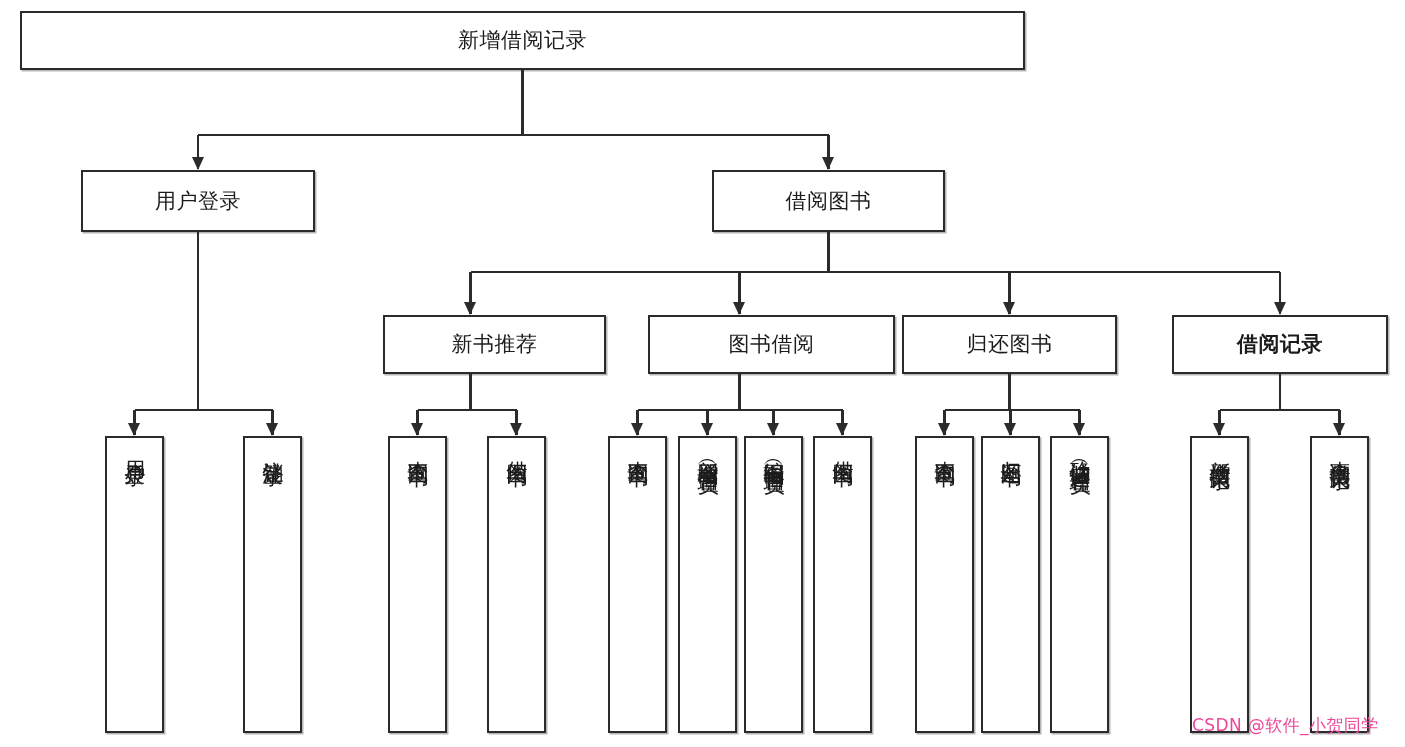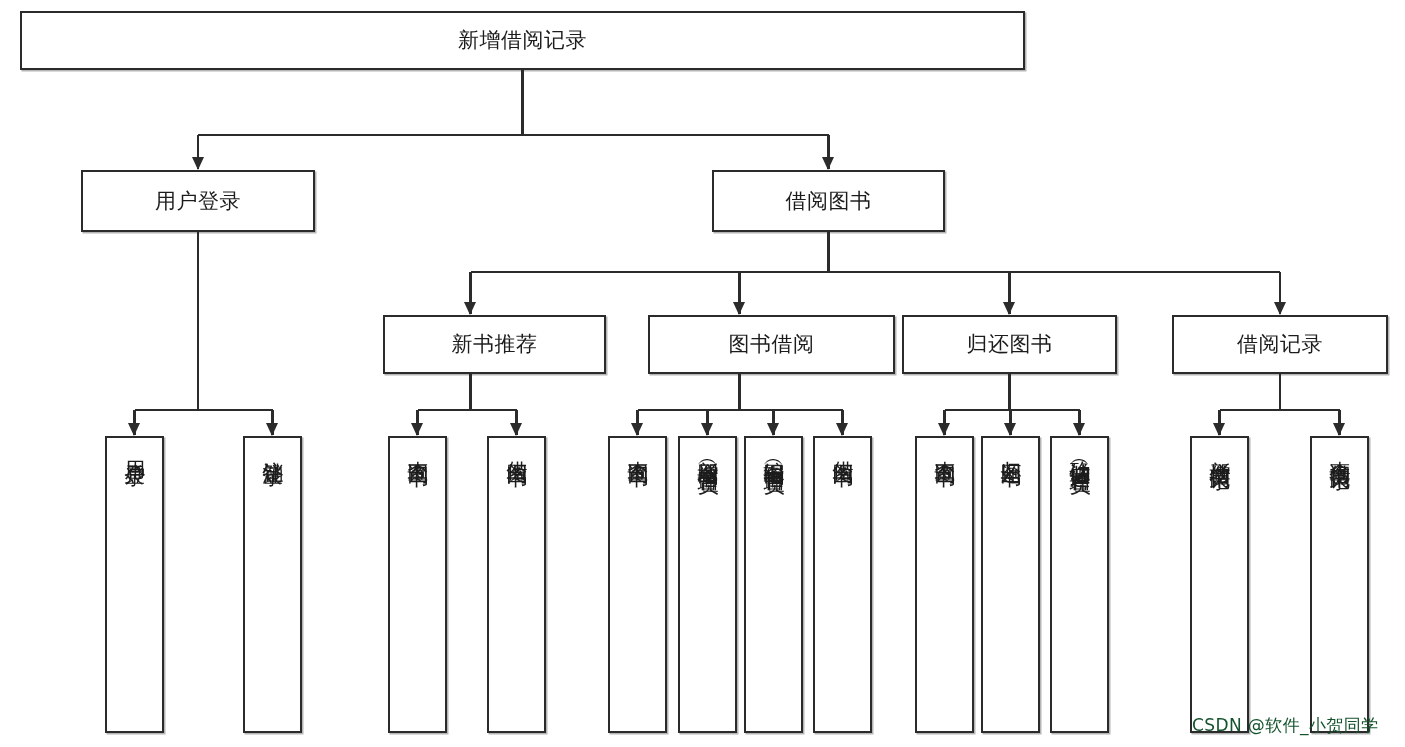--- a/index.html
+++ b/index.html
@@ -62,21 +62,21 @@
     position:absolute;
     width:0;height:0;
     border-left:6.5px solid transparent;
     border-right:6.5px solid transparent;
     border-top:13px solid #2b2b2b;
   }
   
   #watermark{
     position:absolute;
     font-size:17px;
-    color:#14532d;
+    color:#ec4899;
     white-space:nowrap;
     letter-spacing:.4px;
     font-family:"DejaVu Sans","Liberation Sans",sans-serif;
   }
 </style>
 </head>
 <body>
 
 <div id="stage">
 
@@ -93,21 +93,21 @@
 
   <div class="node" id="n-l3-0" style="left: 383px; top: 315px; width: 223px; height: 59px; align-items: center;">
     <span class="lbl">新书推荐</span>
   </div>
   <div class="node" id="n-l3-1" style="left: 608px; top: 315px; width: 247px; height: 59px; margin-left: 40px;">
     <span class="lbl">图书借阅</span>
   </div>
   <div class="node" id="n-l3-2" style="left: 902px; top: 315px; width: 215px; height: 59px;">
     <span class="lbl">归还图书</span>
   </div>
-  <div class="node" id="n-l3-3" style="left: 1172px; top: 315px; width: 216px; height: 59px;">
+  <div class="node" id="n-l3-3" style="left: 1172px; top: 315px; width: 216px; height: 59px; font-weight: bold;">
     <span class="lbl">借阅记录</span>
   </div>
 
   <div class="node vert" id="n-lf-0" style="left: 105px; top: 436px; width: 59px; height: 297px;">
     <span class="lbl">用户登录</span>
     </div>
   <div class="node vert" id="n-lf-1" style="left: 243px; top: 436px; width: 59px; height: 297px;">
     <span class="lbl">注销登录</span>
     </div>
   <div class="node vert" id="n-lf-2" style="left: 388px; top: 436px; width: 59px; height: 297px;">

